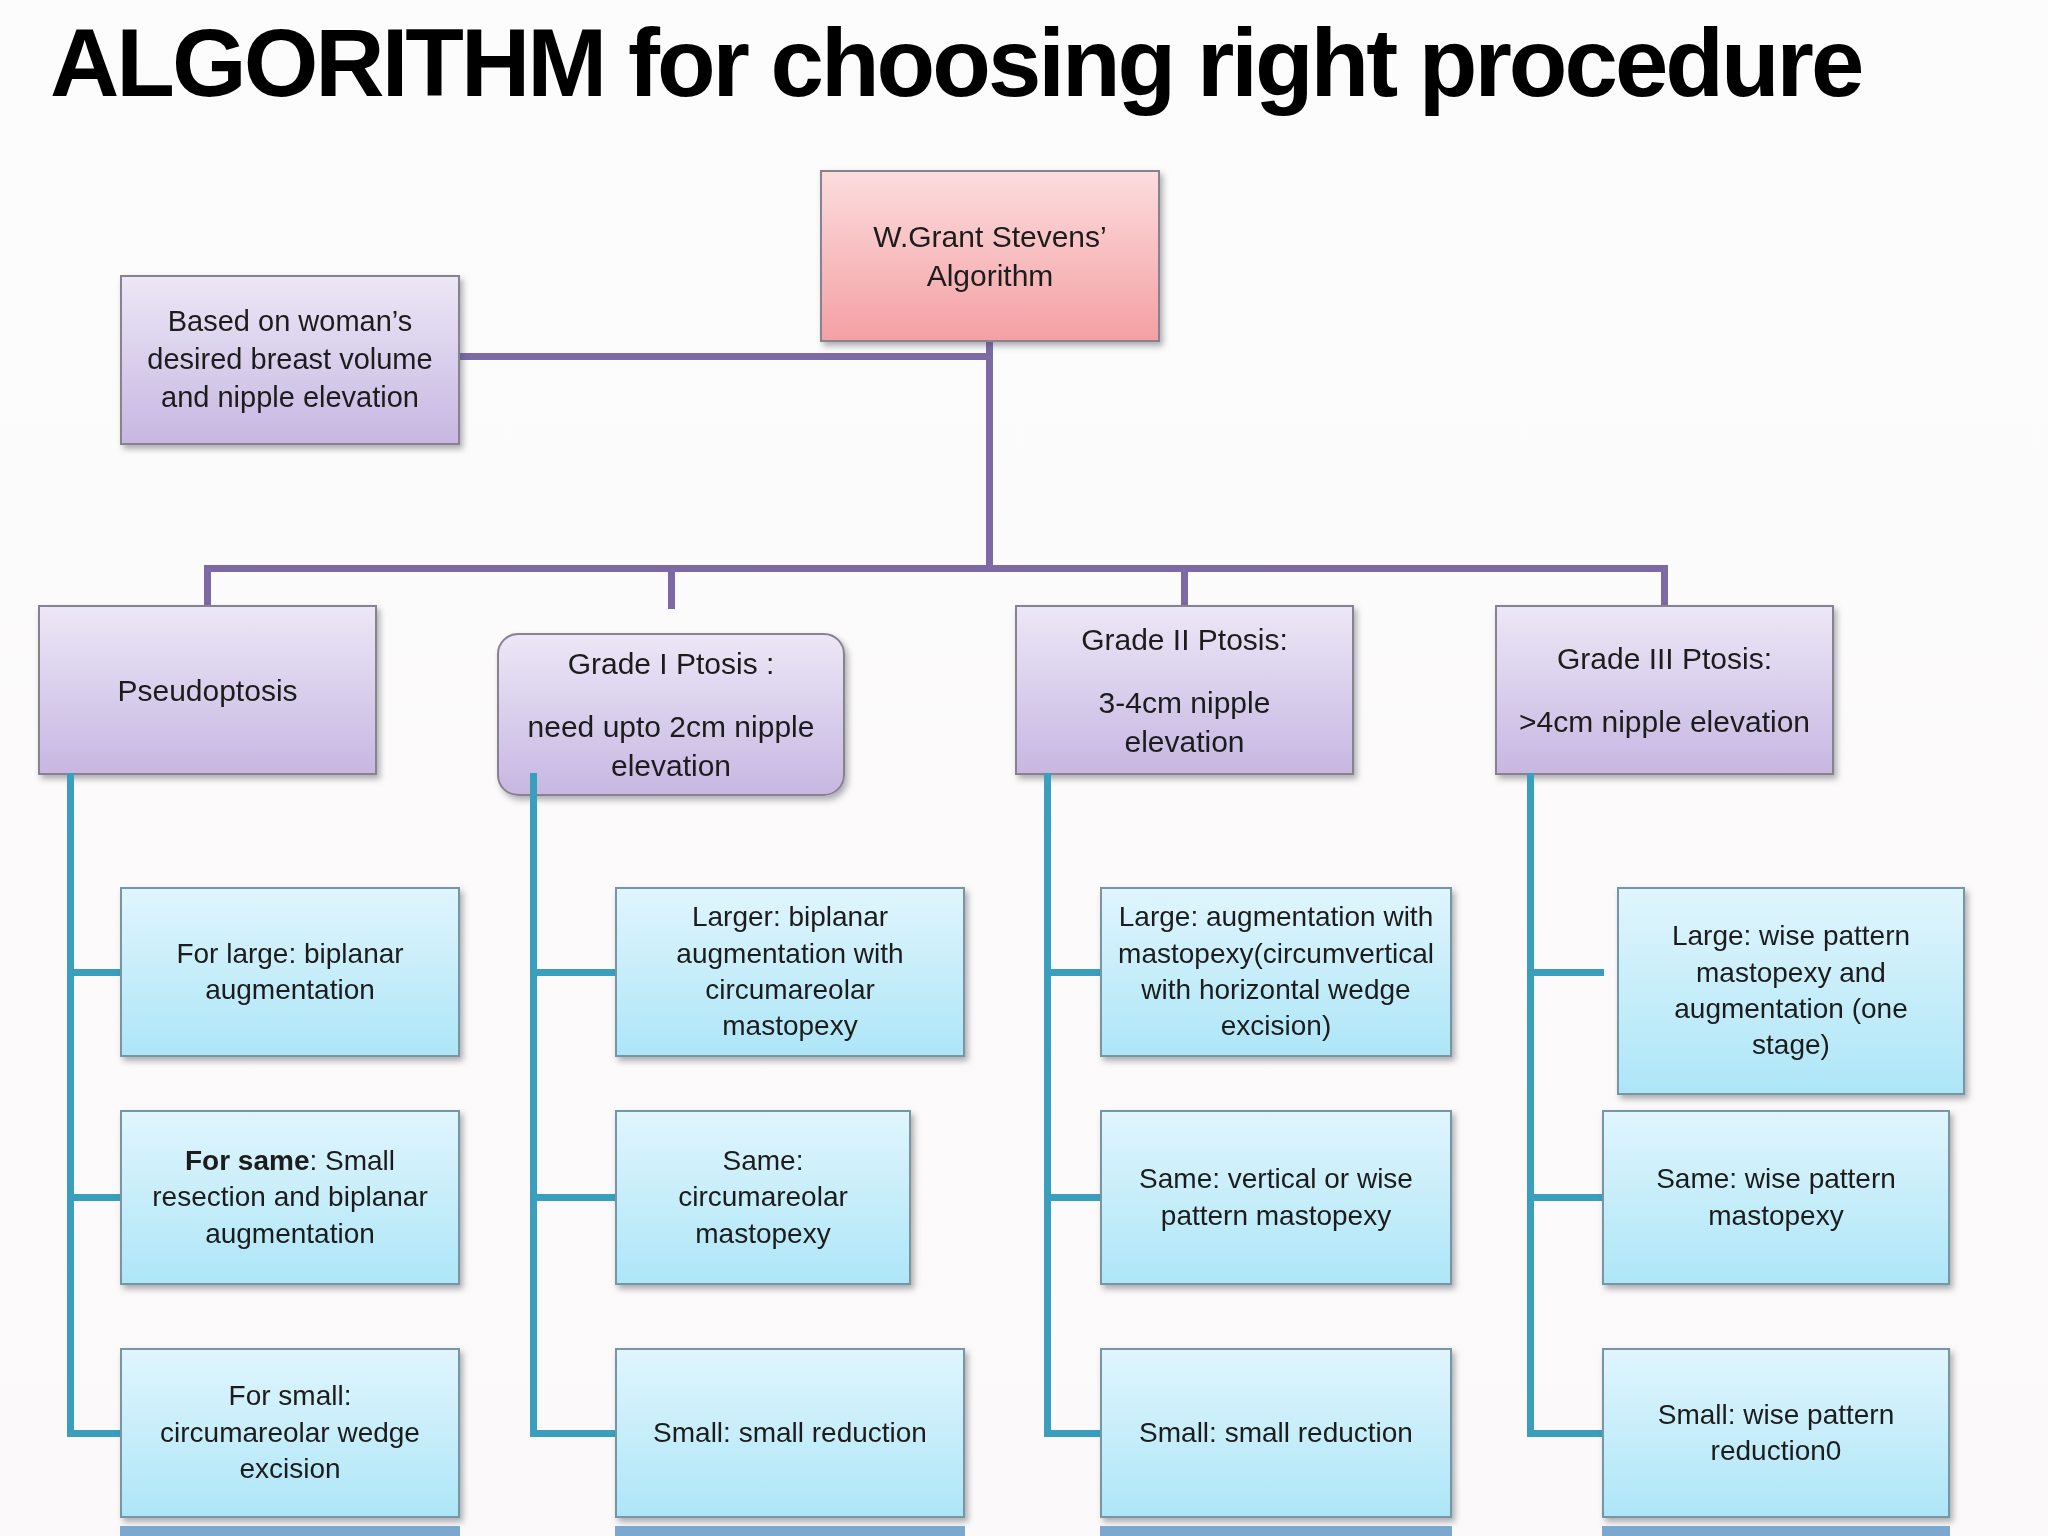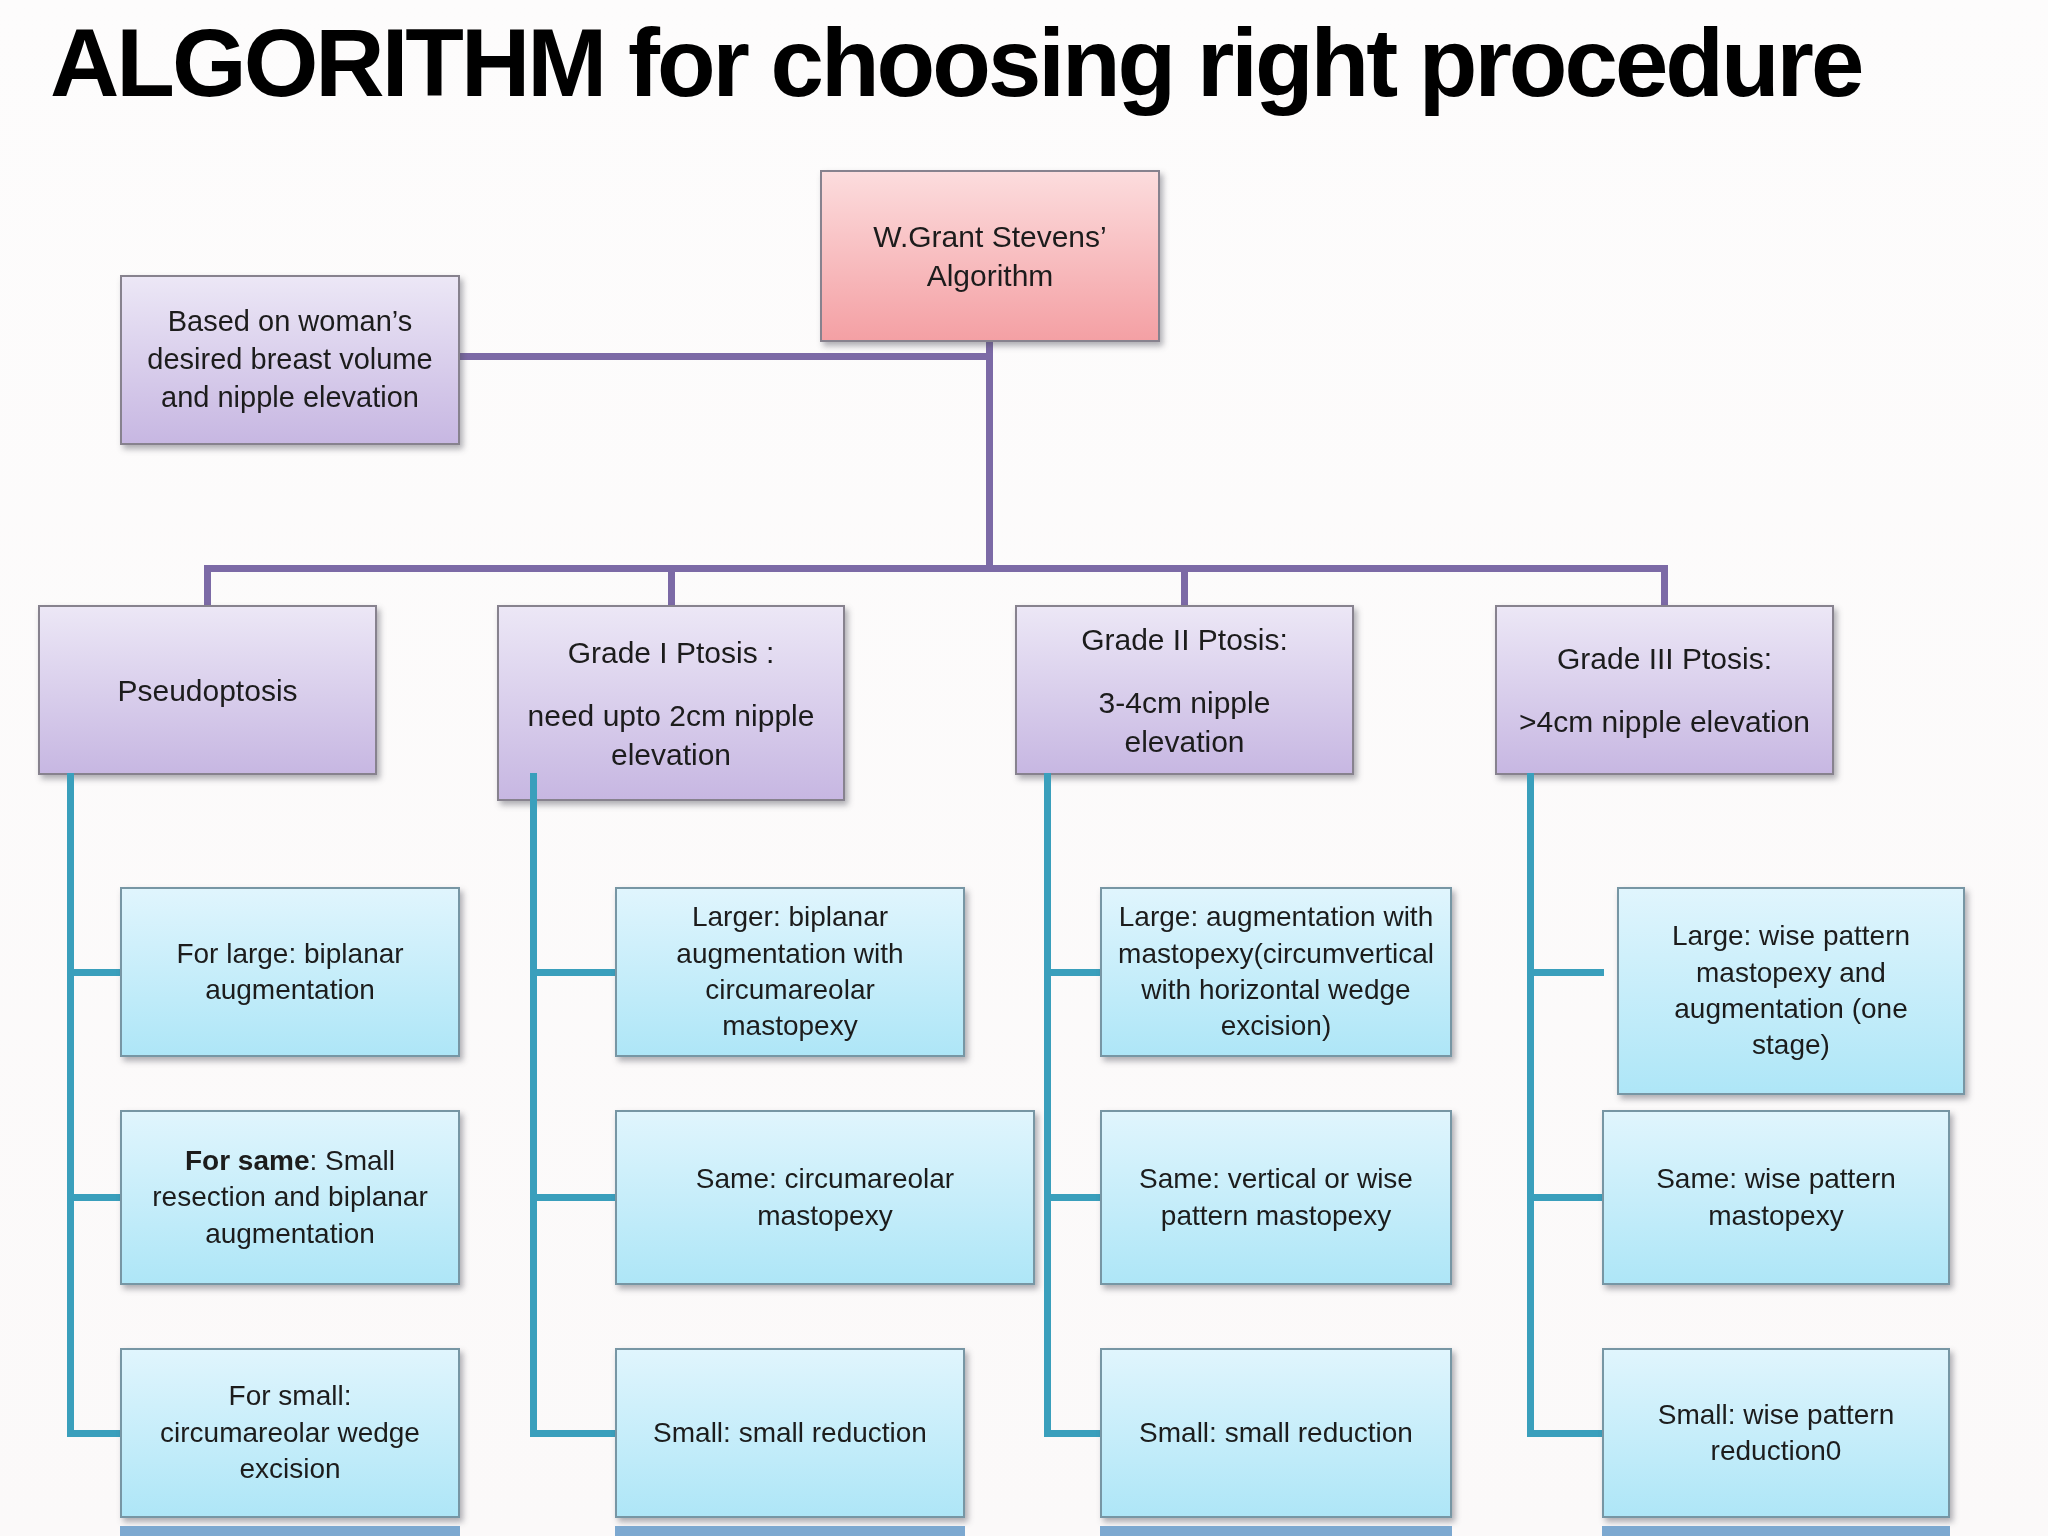--- a/index.html
+++ b/index.html
@@ -77,31 +77,31 @@
     <div class="hline tline" style="left: 67px; top: 1194px; width: 55px; height: 7px;"></div>
     <div class="node cyan" style="left: 120px; top: 1110px; width: 340px; height: 175px;">
       <div class="pad"><b>For same</b>: Small resection and biplanar augmentation</div>
     </div>
     <div class="hline tline" style="left: 67px; top: 1429.5px; width: 55px; height: 7px;"></div>
     <div class="node cyan" style="left: 120px; top: 1348px; width: 340px; height: 170px;">
       <div class="pad">For small: circumareolar wedge excision</div>
     </div>
     <div class="strip" style="left: 120px; top: 1526px; width: 340px;"></div>
     <div class="vline pline" style="left: 667.5px; top: 565px; width: 7px; height: 44px;"></div>
-    <div class="node purple" style="left: 497px; top: 605px; width: 348px; height: 196px;">
+    <div class="node purple" style="left: 497px; top: 633px; width: 348px; height: 163px; border-radius: 21px;">
       <div class="hdr-line pad">Grade I Ptosis :</div>
       <div class="hdr-line pad">need upto 2cm nipple elevation</div>
     </div>
     <div class="vline tline" style="left: 530px; top: 773px; width: 7px; height: 663.5px;"></div>
     <div class="hline tline" style="left: 530px; top: 968.5px; width: 87px; height: 7px;"></div>
     <div class="node cyan" style="left: 615px; top: 887px; width: 350px; height: 170px;">
       <div class="pad">Larger: biplanar augmentation with circumareolar mastopexy</div>
     </div>
     <div class="hline tline" style="left: 530px; top: 1194px; width: 87px; height: 7px;"></div>
-    <div class="node cyan" style="left: 615px; top: 1110px; width: 420px; height: 175px; text-align: center;">
+    <div class="node cyan" style="left: 615px; top: 1110px; width: 296px; height: 175px; text-align: center;">
       <div class="pad">Same: circumareolar mastopexy</div>
     </div>
     <div class="hline tline" style="left: 530px; top: 1429.5px; width: 87px; height: 7px;"></div>
     <div class="node cyan" style="left: 615px; top: 1348px; width: 350px; height: 170px;">
       <div class="pad">Small: small reduction</div>
     </div>
     <div class="strip" style="left: 615px; top: 1526px; width: 350px;"></div>
     <div class="vline pline" style="left: 1181px; top: 565px; width: 7px; height: 44px;"></div>
     <div class="node purple" style="left: 1015px; top: 605px; width: 339px; height: 170px;">
       <div class="hdr-line pad">Grade II Ptosis:</div>

